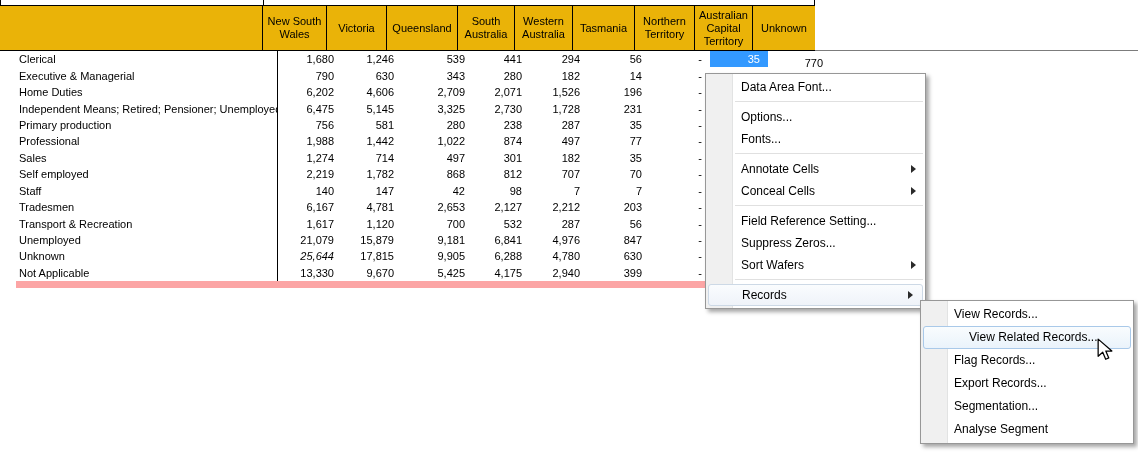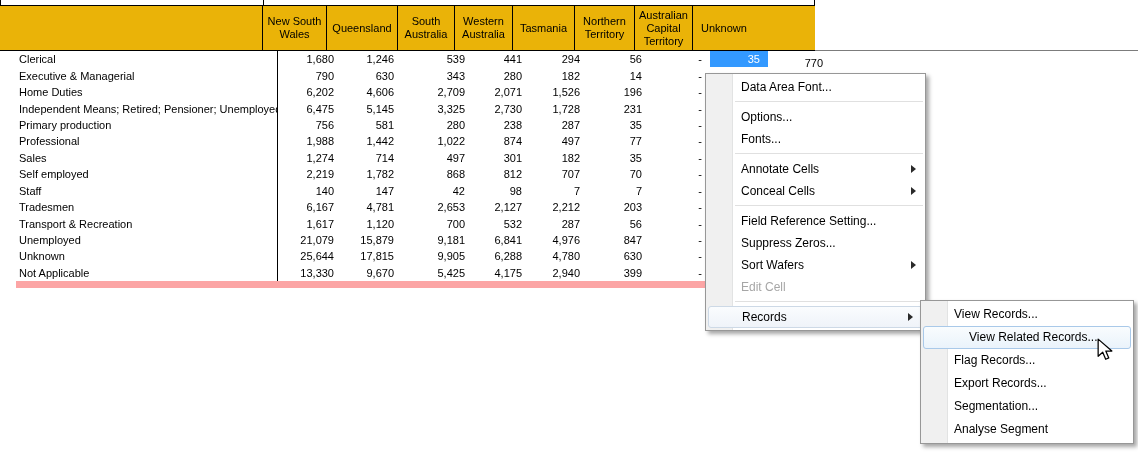--- a/index.html
+++ b/index.html
@@ -67,20 +67,21 @@
 
 <div class="top-strip">
   <span class="tick" style="left:262px"></span>
 </div>
 
 <div class="pane-sep"></div>
 
 <div class="thead" id="thead">
     <div class="hcell stub" style="width: 262px;"></div>
     <div class="hcell" style="width: 64px;">New South Wales</div>
+    <div class="hcell" style="width: 60px;">Victoria</div>
     <div class="hcell" style="width: 71px;">Queensland</div>
     <div class="hcell" style="width: 57px;">South Australia</div>
     <div class="hcell" style="width: 58px;">Western Australia</div>
     <div class="hcell" style="width: 62px;">Tasmania</div>
     <div class="hcell" style="width: 60px;">Northern Territory</div>
     <div class="hcell" style="width: 58px;">Australian Capital Territory</div>
     <div class="hcell" style="width: 63px;">Unknown</div>
   </div>
 
 <div class="tbody" id="tbody">
@@ -223,21 +224,21 @@
       <div class="dcell" style="width: 71px;">9,181</div>
       <div class="dcell" style="width: 57px;">6,841</div>
       <div class="dcell" style="width: 58px;">4,976</div>
       <div class="dcell" style="width: 62px;">847</div>
       <div class="dcell" style="width: 60px;">-</div>
       <div class="dcell" style="width: 58px;"></div>
       <div class="dcell" style="width: 63px;"></div>
     </div>
     <div class="trow">
       <div class="rlabel">Unknown</div>
-      <div class="dcell" style="width: 64px;">25,644</div>
+      <div class="dcell" style="width: 64px; font-style: italic;">25,644</div>
       <div class="dcell" style="width: 60px;">17,815</div>
       <div class="dcell" style="width: 71px;">9,905</div>
       <div class="dcell" style="width: 57px;">6,288</div>
       <div class="dcell" style="width: 58px;">4,780</div>
       <div class="dcell" style="width: 62px;">630</div>
       <div class="dcell" style="width: 60px;">-</div>
       <div class="dcell" style="width: 58px;"></div>
       <div class="dcell" style="width: 63px;"></div>
     </div>
     <div class="trow">
@@ -260,21 +261,20 @@
     <div class="msep"></div>
     <div class="mitem"><span>Options...</span></div>
     <div class="mitem"><span>Fonts...</span></div>
     <div class="msep"></div>
     <div class="mitem"><span>Annotate Cells</span><span class="arrow"></span></div>
     <div class="mitem"><span>Conceal Cells</span><span class="arrow"></span></div>
     <div class="msep"></div>
     <div class="mitem"><span>Field Reference Setting...</span></div>
     <div class="mitem"><span>Suppress Zeros...</span></div>
     <div class="mitem"><span>Sort Wafers</span><span class="arrow"></span></div>
-    <div class="mitem disabled"><span>Edit Cell</span></div>
     <div class="msep"></div>
     <div class="mitem hl-soft"><span>Records</span><span class="arrow"></span></div>
   </div>
 
 <div class="menu sub" id="sub-menu" style="left:920px;top:300px;width:214px;">
   <div class="gutter"></div>
 <div class="mitem"><span>View Records...</span></div>
     <div class="mitem hl-strong"><span>View Related Records...</span></div>
     <div class="mitem"><span>Flag Records...</span></div>
     <div class="mitem"><span>Export Records...</span></div>

